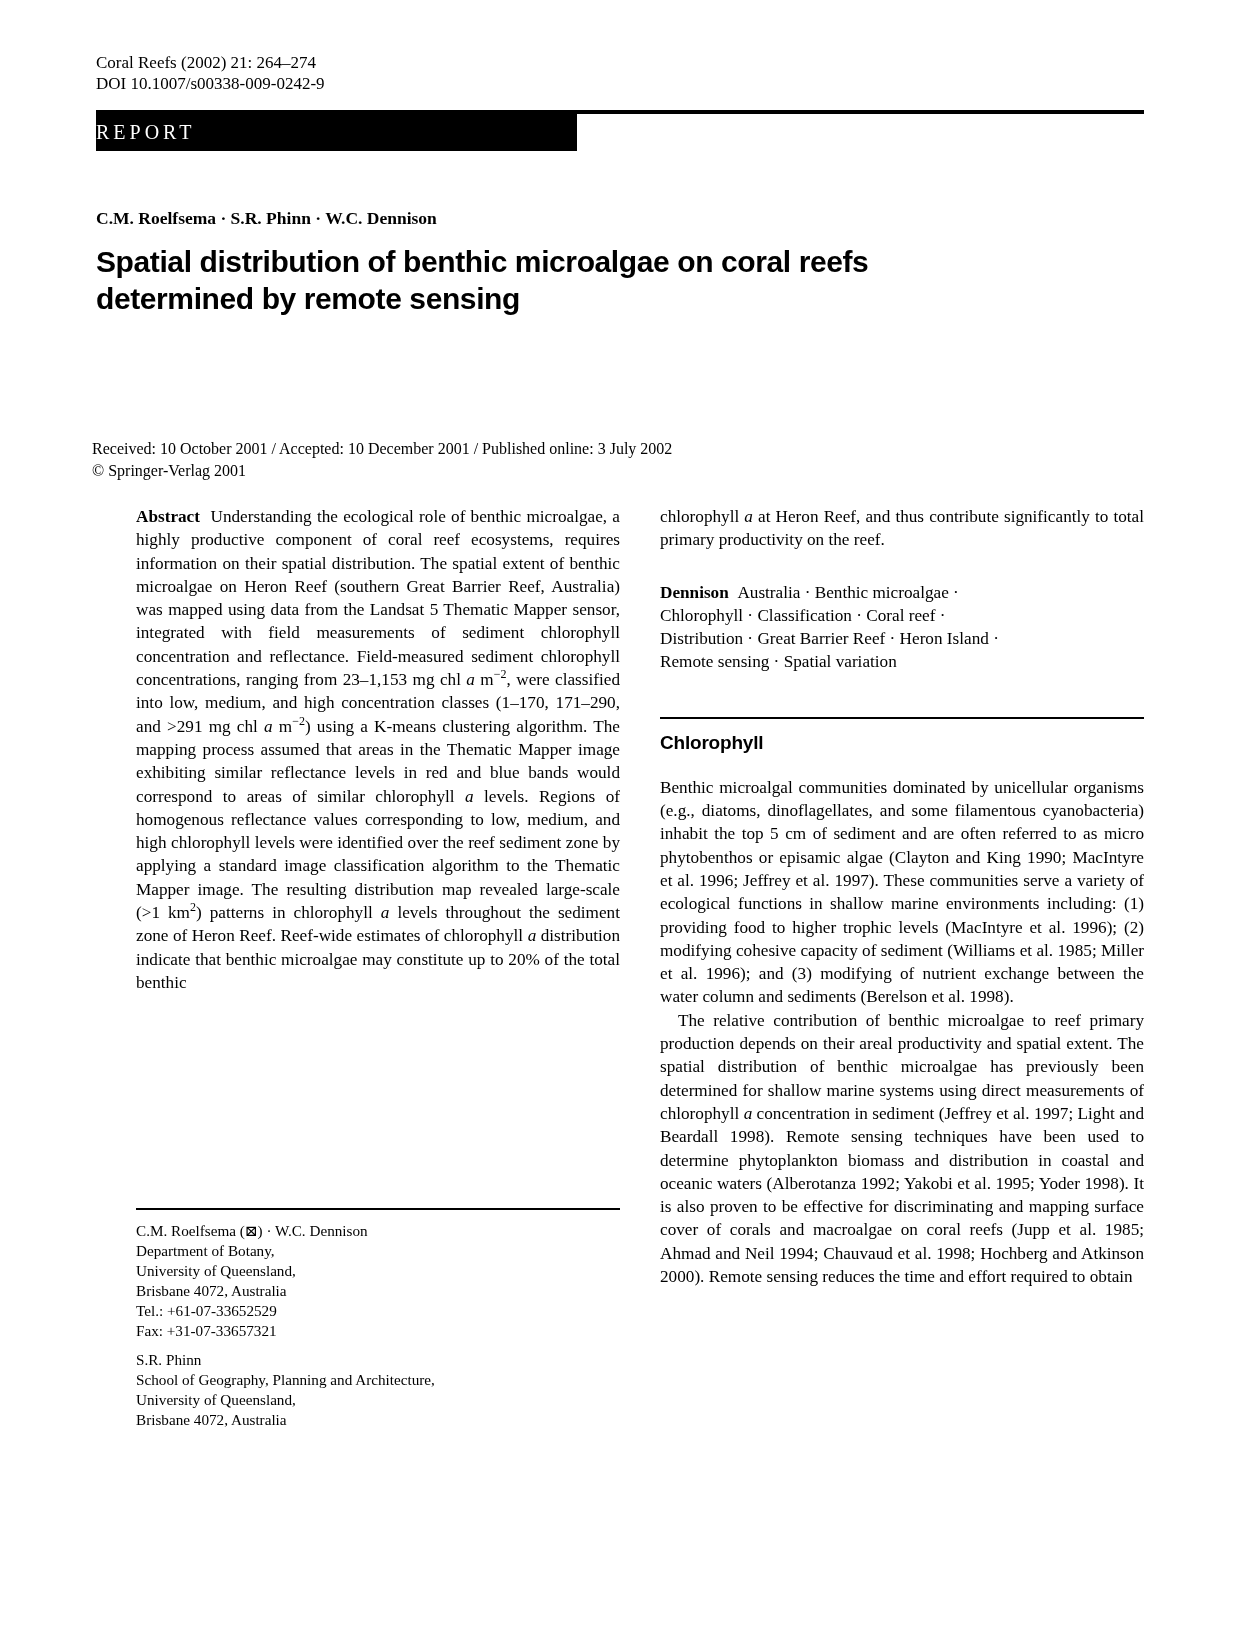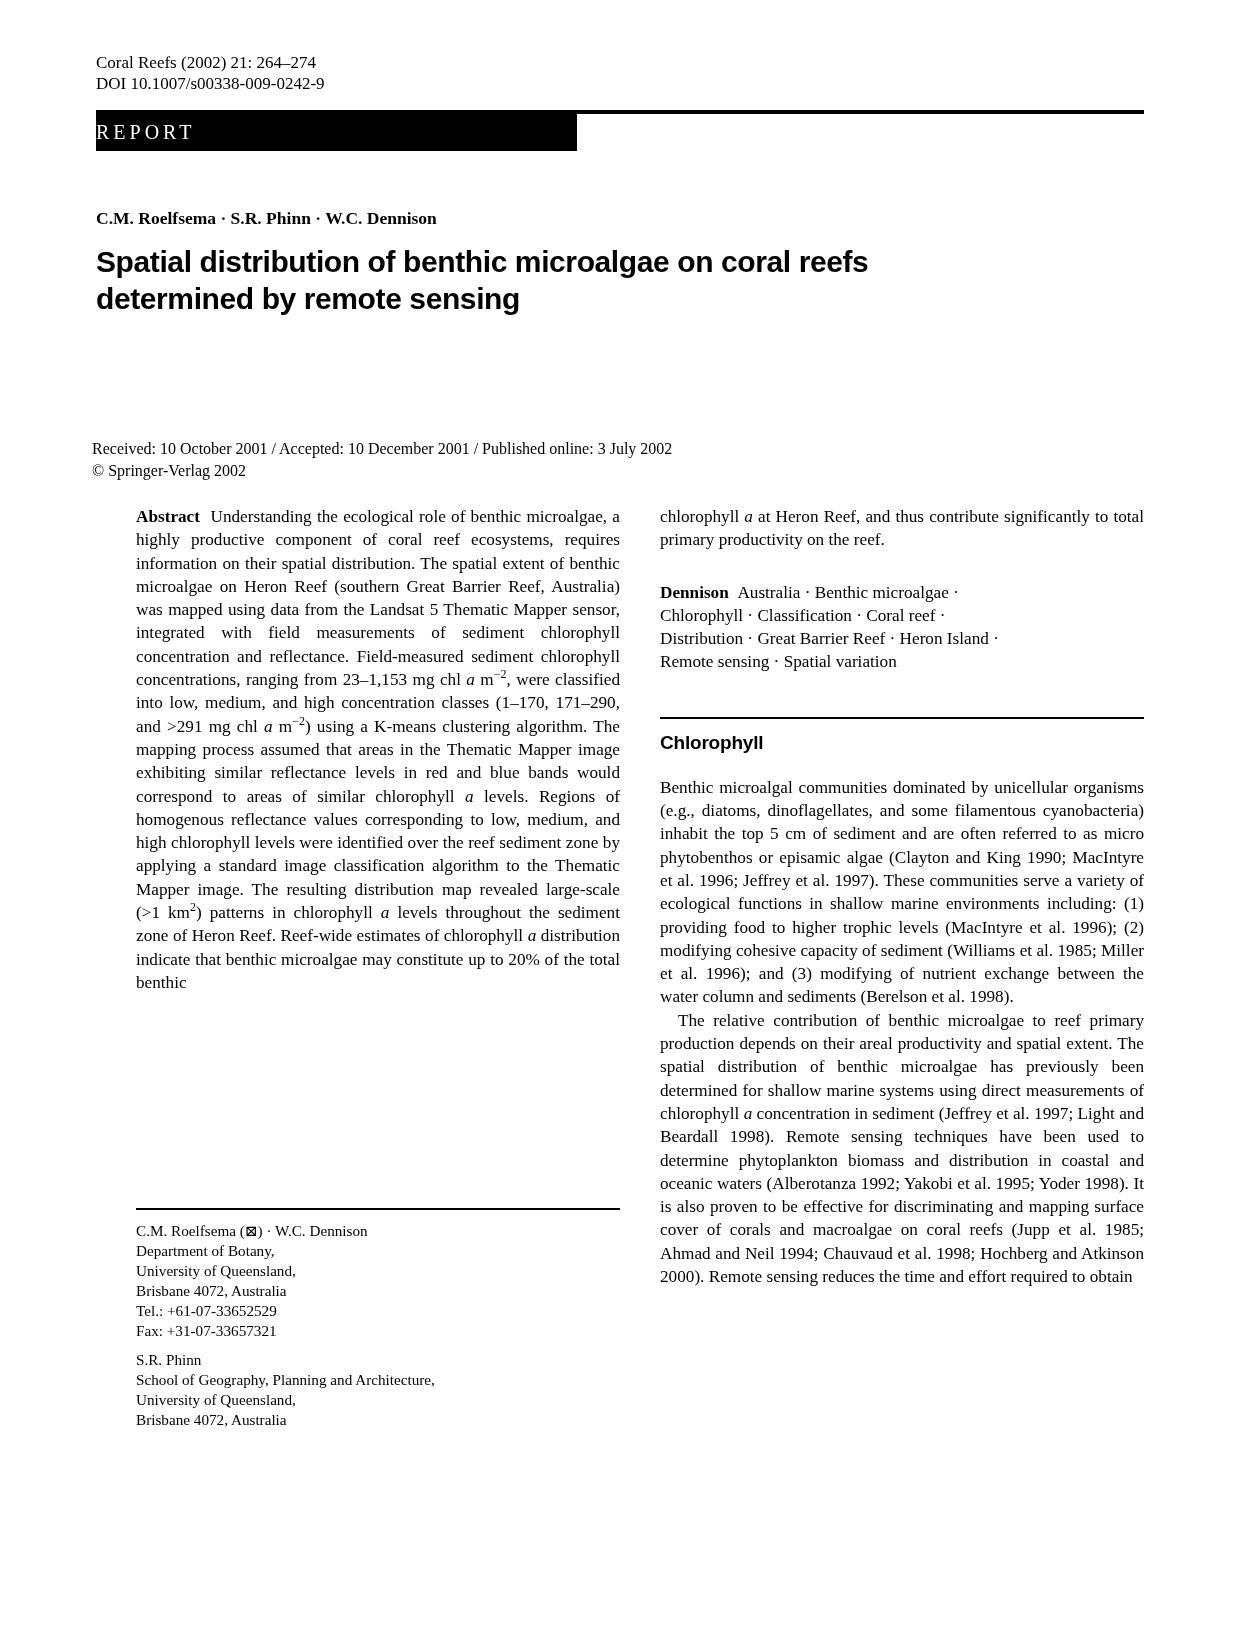--- a/index.html
+++ b/index.html
@@ -64,21 +64,21 @@
 </div>
 
 <div class="abs authors">C.M. Roelfsema · S.R. Phinn · W.C. Dennison</div>
 <div class="abs title">
   <div>Spatial distribution of benthic microalgae on coral reefs</div>
   <div>determined by remote sensing</div>
 </div>
 
 <div class="abs history">
   <div>Received: 10 October 2001 / Accepted: 10 December 2001 / Published online: 3 July 2002</div>
-  <div>© Springer-Verlag 2002</div>
+  <div>© Springer-Verlag 2001</div>
 </div>
 
 <div class="abs columns">
 
   <div class="col col-left">
     <p class="bodytext" style="margin:0;"><span class="b">Abstract</span>&nbsp;&nbsp;<span>Understanding the ecological role of benthic microalgae, a highly productive component of coral reef ecosystems, requires information on their spatial distribution. The spatial extent of benthic microalgae on Heron Reef (southern Great Barrier Reef, Australia) was mapped using data from the Landsat 5 Thematic Mapper sensor, integrated with field measurements of sediment chlorophyll concentration and reflectance. Field-measured sediment chlorophyll concentrations, ranging from 23–1,153 mg chl <i>a</i> m<sup>−2</sup>, were classified into low, medium, and high concentration classes (1–170, 171–290, and &gt;291 mg chl <i>a</i> m<sup>−2</sup>) using a K-means clustering algorithm. The mapping process assumed that areas in the Thematic Mapper image exhibiting similar reflectance levels in red and blue bands would correspond to areas of similar chlorophyll <i>a</i> levels. Regions of homogenous reflectance values corresponding to low, medium, and high chlorophyll levels were identified over the reef sediment zone by applying a standard image classification algorithm to the Thematic Mapper image. The resulting distribution map revealed large-scale (&gt;1 km<sup>2</sup>) patterns in chlorophyll <i>a</i> levels throughout the sediment zone of Heron Reef. Reef-wide estimates of chlorophyll <i>a</i> distribution indicate that benthic microalgae may constitute up to 20% of the total benthic</span></p>
 
     <div class="footnotes">
       <div class="fn-rule"></div>
       <div class="fn-block">

